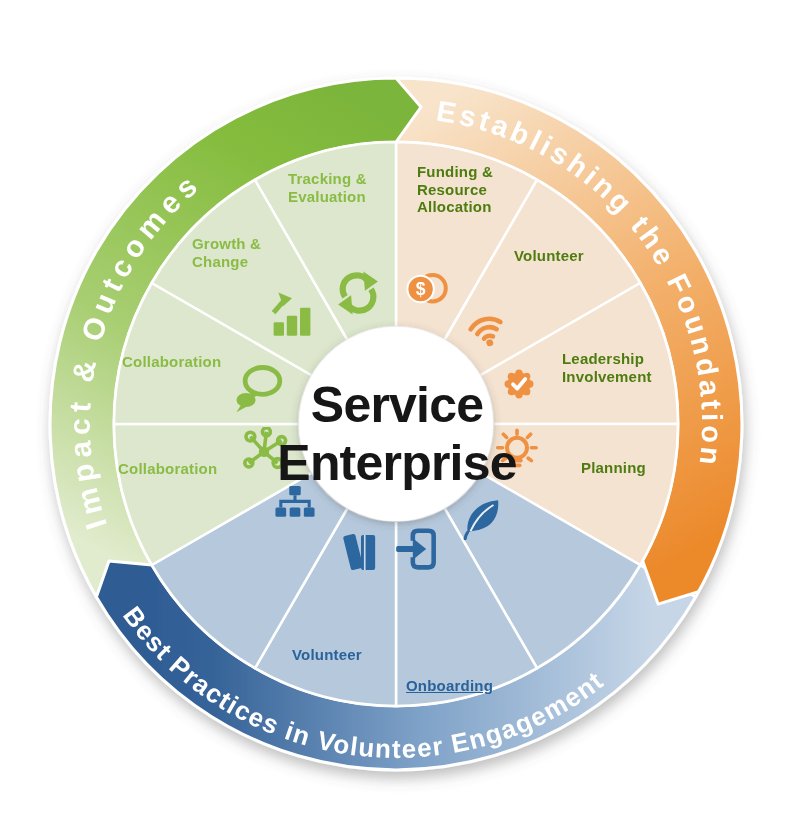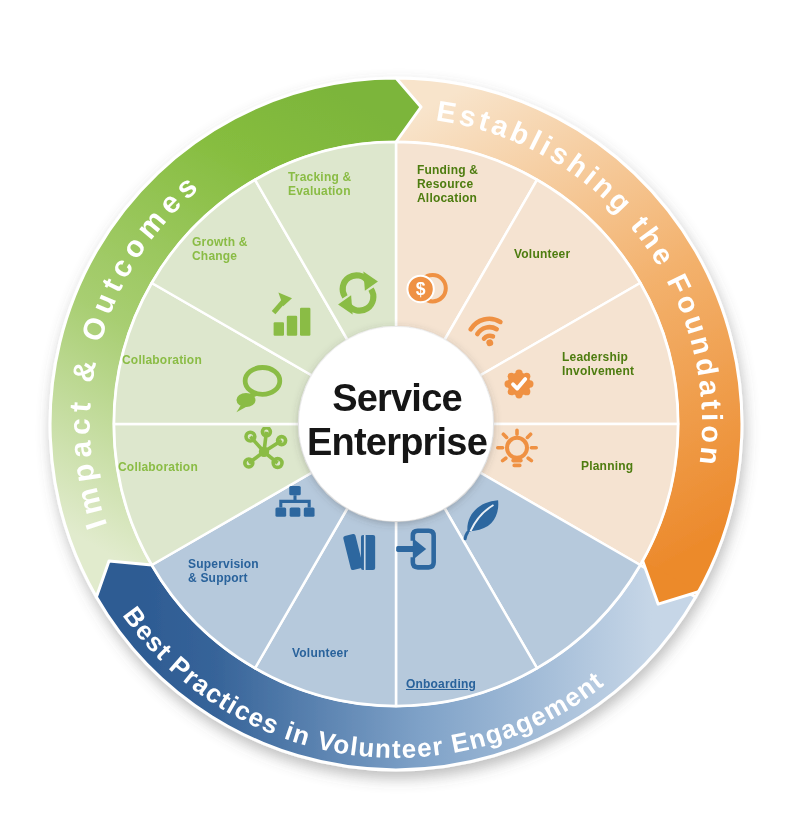--- a/index.html
+++ b/index.html
@@ -3,29 +3,29 @@
 <meta charset="utf-8">
 <style>
   html,body{margin:0;padding:0;background:#ffffff;}
   .stage{
     position:relative;width:787px;height:818px;background:#ffffff;overflow:hidden;
     font-family:"Liberation Sans","DejaVu Sans",sans-serif;
   }
   .stage svg{position:absolute;left:0;top:0;}
   .overlay{position:absolute;left:0;top:0;width:787px;height:818px;pointer-events:none;}
   .wedge-label{
-    position:absolute;font-weight:bold;font-size:12px;line-height:1.18;
+    position:absolute;font-weight:bold;font-size:15px;line-height:1.18;
     letter-spacing:.2px;white-space:pre-line;
   }
   .lbl-green{color:#8abc45;}
   .lbl-orange{color:#4d7c0f;}
   .lbl-blue{color:#29629b;}
   .center-title{
     position:absolute;left:277px;top:376px;width:240px;text-align:center;
-    font-size:38px;font-weight:bold;color:#161616;line-height:1.16;
+    font-size:50px;font-weight:bold;color:#161616;line-height:1.16;
     letter-spacing:-0.8px;white-space:pre-line;
   }
   .ring-text{font-weight:bold;fill:#ffffff;}
   .rt-green{font-size:30px;letter-spacing:5.5px;}
   .rt-orange{font-size:29px;letter-spacing:3.5px;}
   .rt-blue{font-size:26px;letter-spacing:1.3px;}
   .ic-green{color:#8abc45;}
   .ic-orange{color:#ef9143;}
   .ic-blue{color:#2d679f;}
 </style>
@@ -209,22 +209,20 @@
 <div class="overlay">
   <div class="wedge-label lbl-orange" style="left:417px;top:163px;">Funding &amp;
 Resource
 Allocation</div>
   <div class="wedge-label lbl-orange" style="left:514px;top:247px;">Volunteer</div>
   <div class="wedge-label lbl-orange" style="left:562px;top:350px;">Leadership
 Involvement</div>
   <div class="wedge-label lbl-orange" style="left:581px;top:459px;">Planning</div>
   <div class="wedge-label lbl-blue" style="left:406px;top:677px;text-decoration:underline;">Onboarding</div>
   <div class="wedge-label lbl-blue" style="left:292px;top:646px;">Volunteer</div>
-  <div class="wedge-label lbl-blue" style="left:188px;top:557px;">Supervision
-&amp; Support</div>
   <div class="wedge-label lbl-green" style="left:118px;top:460px;">Collaboration</div>
   <div class="wedge-label lbl-green" style="left:122px;top:353px;">Collaboration</div>
   <div class="wedge-label lbl-green" style="left:192px;top:235px;">Growth &amp;
 Change</div>
   <div class="wedge-label lbl-green" style="left:288px;top:170px;">Tracking &amp;
 Evaluation</div>
   <div class="center-title">Service
 Enterprise</div>
 </div>
 

